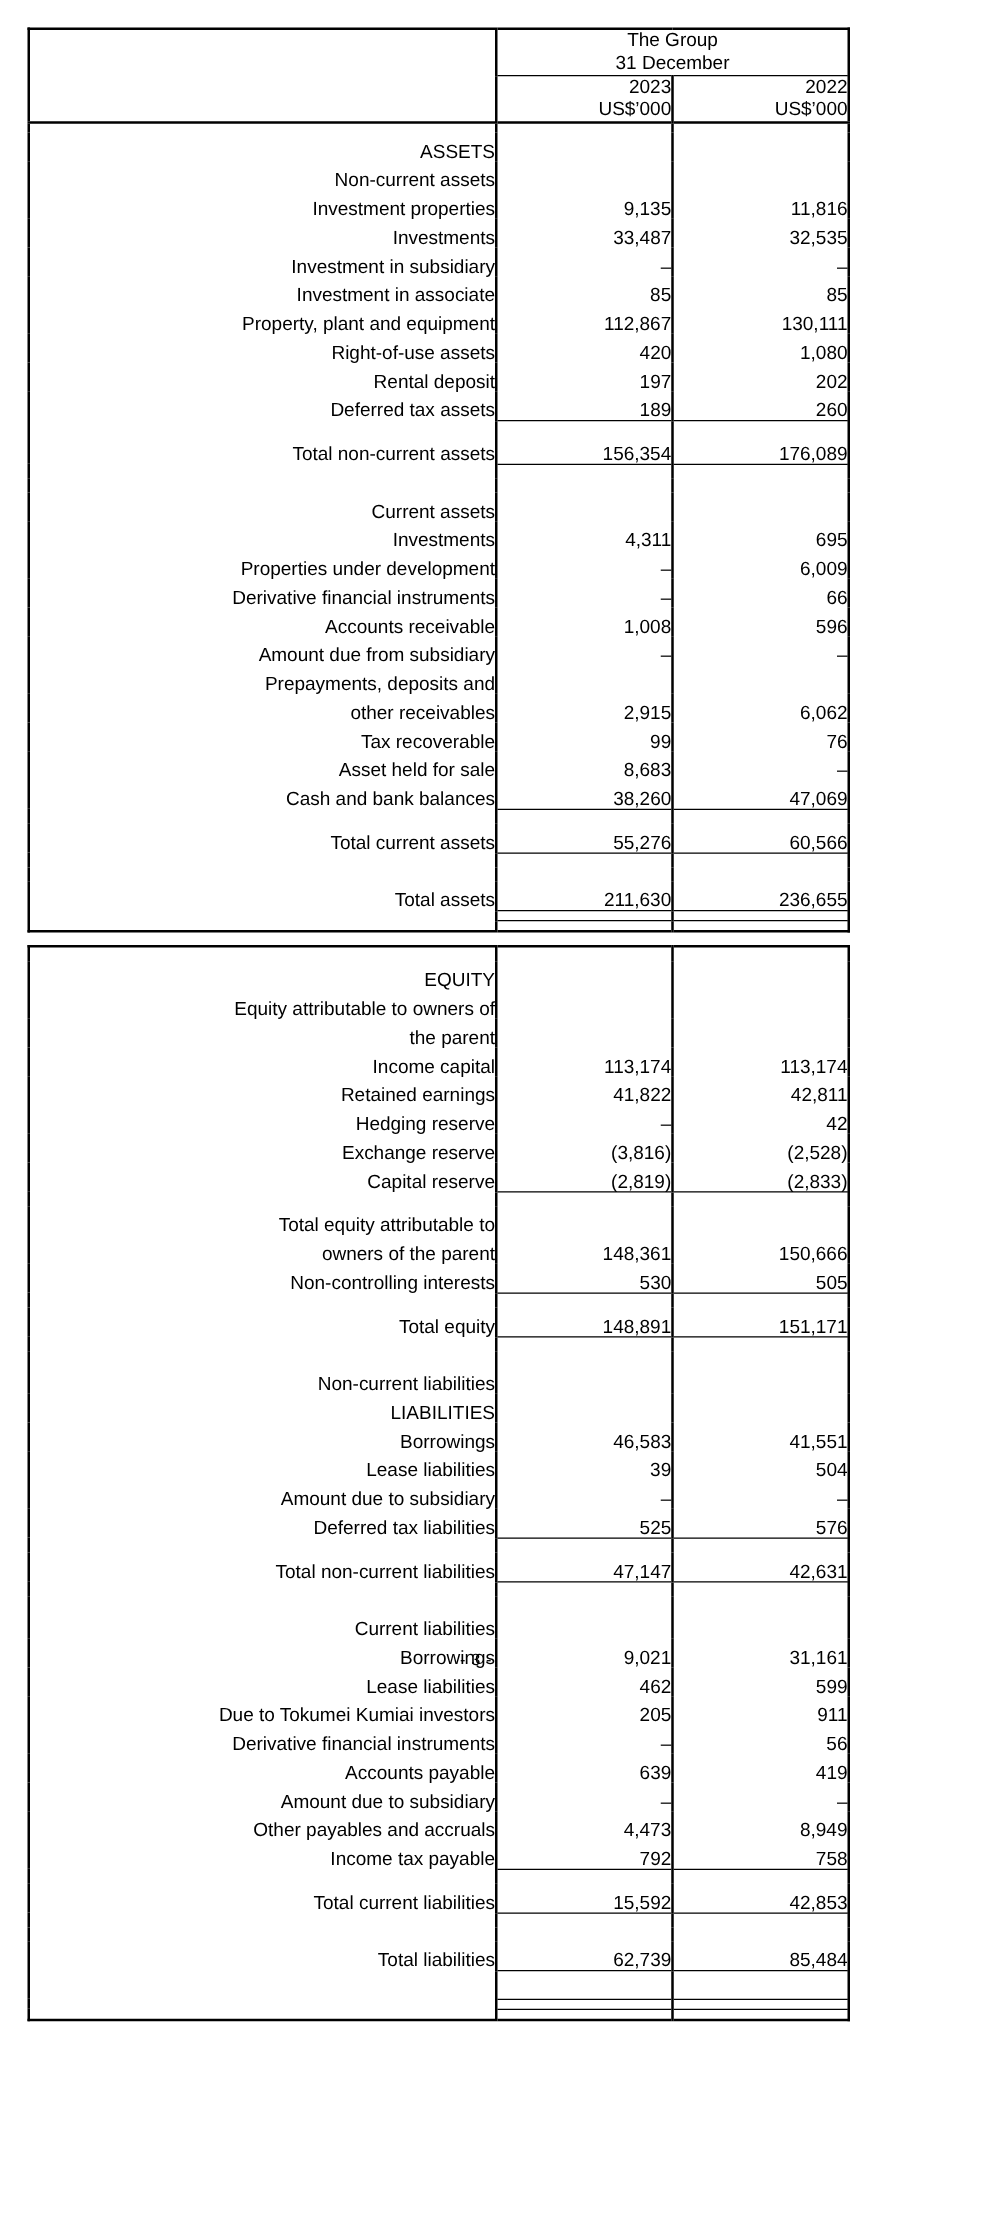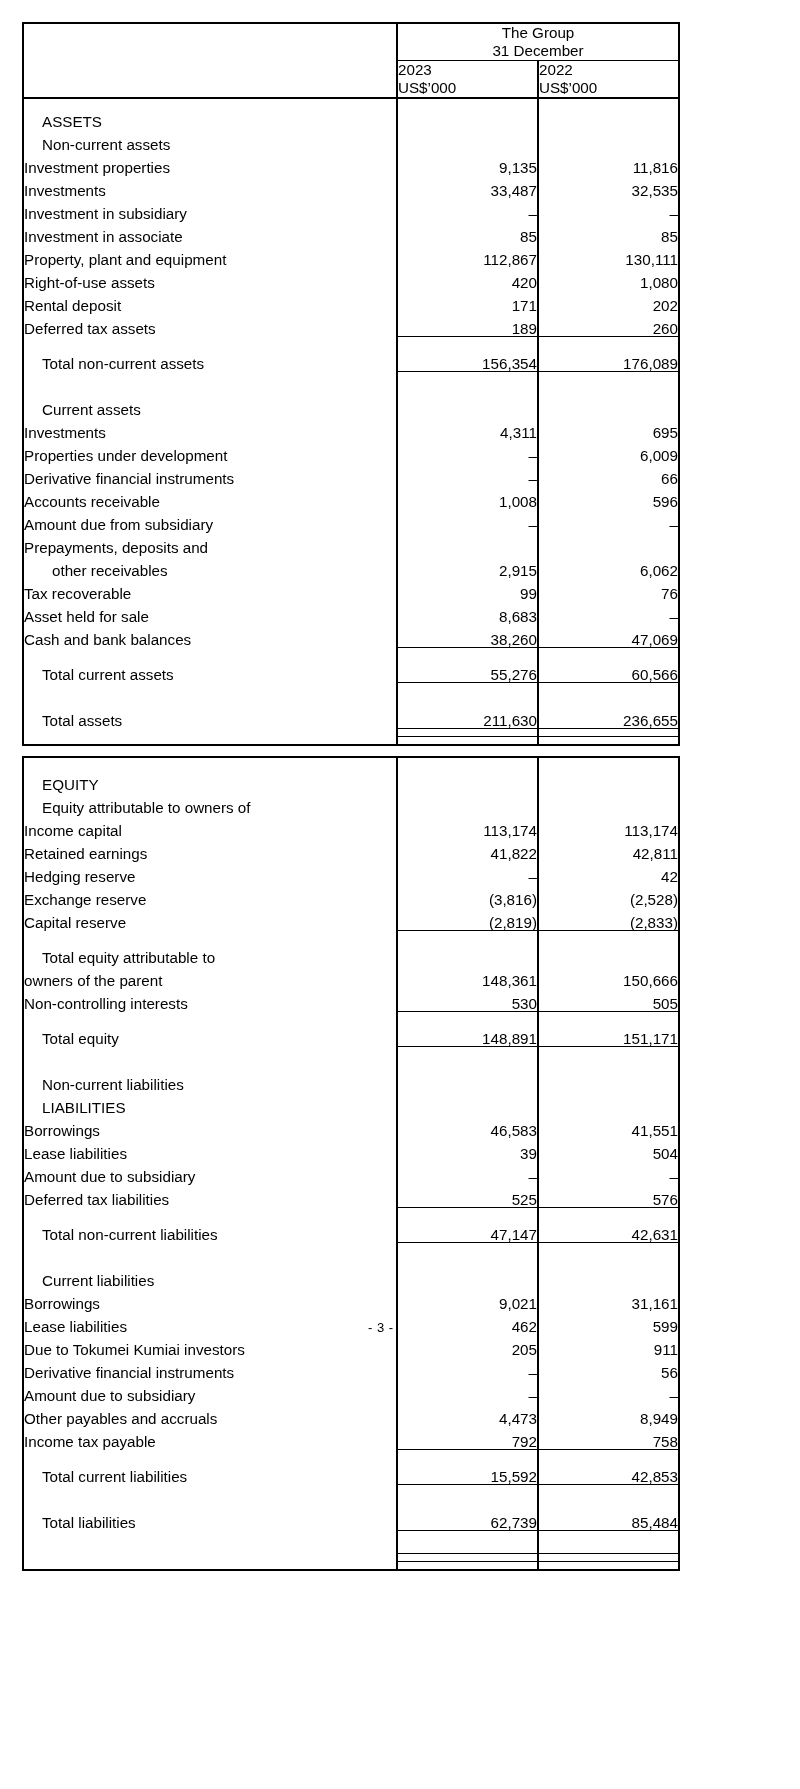--- a/index.html
+++ b/index.html
@@ -45,21 +45,21 @@
     border-collapse: collapse;
   }
 
   
   .sep-l { border-left: 2px solid #000; }
 
   td.lab {
     padding-left: 18px;
     padding-right: 4px;
     height: 23px;
-    text-align: left;
+    text-align: right;
     white-space: nowrap;
   }
   td.lab.indent0 { padding-left: 18px; }
   td.lab.indent1 { }
   td.lab.indent2 { padding-left: 28px; }
   td.num {
     text-align: right;
     padding-right: 20px;
     height: 23px;
     white-space: nowrap;
@@ -67,21 +67,21 @@
   .b { font-weight: bold; }
 
   
   .hdr-group {
     text-align: center;
     font-weight: bold;
     height: 22px;
     line-height: 1.18;
   }
   .hdr-year {
-    text-align: left;
+    text-align: right;
     font-weight: bold;
     line-height: 1.18;
     height: 21px;
   }
 
   .bt { border-top: 1.6px solid #000; }
   .bb { border-bottom: 1.6px solid #000; }
   .bt-th { border-top: 2px solid #000; }
   .dbl-b { border-bottom: 1.6px double #000; }
 
@@ -171,21 +171,21 @@
         <td class="num sep-l">112,867</td>
         <td class="num sep-l">130,111</td>
       </tr>
       <tr>
         <td class="lab indent1">Right-of-use assets</td>
         <td class="num sep-l">420</td>
         <td class="num sep-l">1,080</td>
       </tr>
       <tr>
         <td class="lab indent1">Rental deposit</td>
-        <td class="num sep-l">171</td>
+        <td class="num sep-l">197</td>
         <td class="num sep-l">202</td>
       </tr>
       <tr>
         <td class="lab indent1">Deferred tax assets</td>
         <td class="num sep-l">189</td>
         <td class="num sep-l">260</td>
       </tr>
 
       <tr class="spacer-row">
         <td></td>
@@ -324,20 +324,25 @@
       <tr>
         <td class="lab indent0 b">EQUITY</td>
         <td class="num sep-l"></td>
         <td class="num sep-l"></td>
       </tr>
       <tr>
         <td class="lab indent0 b">Equity attributable to owners of</td>
         <td class="num sep-l"></td>
         <td class="num sep-l"></td>
       </tr>
+      <tr>
+        <td class="lab indent1 b">the parent</td>
+        <td class="num sep-l"></td>
+        <td class="num sep-l"></td>
+      </tr>
 
       <tr>
         <td class="lab indent1">Income capital</td>
         <td class="num sep-l">113,174</td>
         <td class="num sep-l">113,174</td>
       </tr>
       <tr>
         <td class="lab indent1">Retained earnings</td>
         <td class="num sep-l">41,822</td>
         <td class="num sep-l">42,811</td>
@@ -475,20 +480,25 @@
         <td class="lab indent1">Due to Tokumei Kumiai investors</td>
         <td class="num sep-l">205</td>
         <td class="num sep-l">911</td>
       </tr>
       <tr>
         <td class="lab indent1">Derivative financial instruments</td>
         <td class="num sep-l">–</td>
         <td class="num sep-l">56</td>
       </tr>
       <tr>
+        <td class="lab indent1">Accounts payable</td>
+        <td class="num sep-l">639</td>
+        <td class="num sep-l">419</td>
+      </tr>
+      <tr>
         <td class="lab indent1">Amount due to subsidiary</td>
         <td class="num sep-l">–</td>
         <td class="num sep-l">–</td>
       </tr>
       <tr>
         <td class="lab indent1">Other payables and accruals</td>
         <td class="num sep-l">4,473</td>
         <td class="num sep-l">8,949</td>
       </tr>
       <tr>

